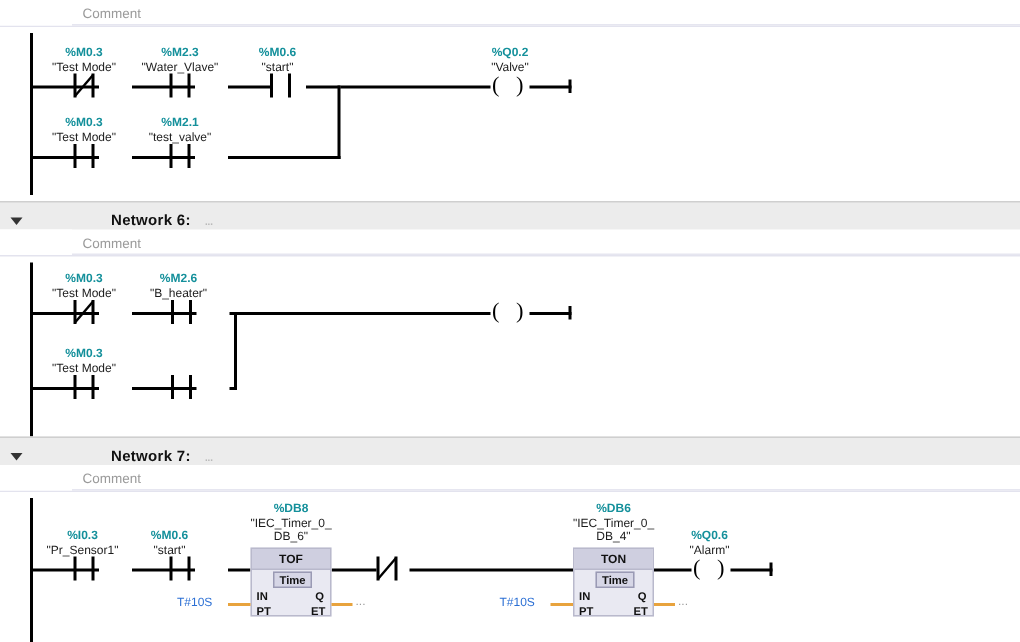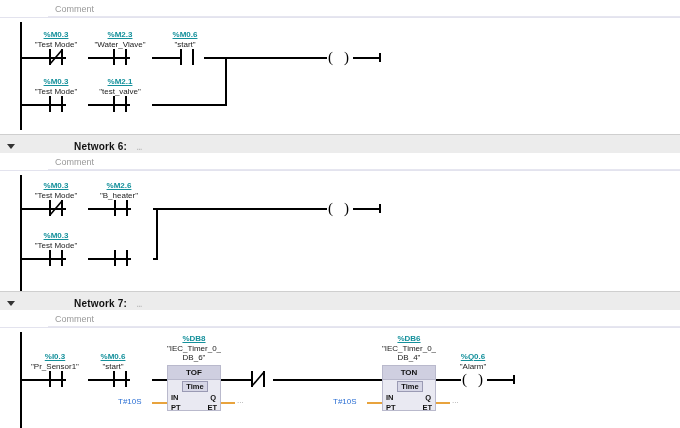--- a/index.html
+++ b/index.html
@@ -10,21 +10,21 @@
     font-family: "Liberation Sans", sans-serif;
     overflow: hidden;
   }
   #app { position: relative; width: 680px; height: 428px; background:#fff; }
 
   
   .net-header {
     position: absolute; left: 0; width: 680px; height: 29px;
     background: #ececec;
     border-top: 1px solid #cfcfcf;
-    border-bottom: 6px solid #0ea5e9;
+    border-bottom: 3px solid #0ea5e9;
     display: flex; align-items: center;
   }
   .net-toggle {
     width: 22px; height: 18px; display: flex; align-items: center; justify-content: center;
     cursor: pointer;
   }
   .tri-down {
     width: 0; height: 0;
     border-left: 4px solid transparent;
     border-right: 4px solid transparent;
@@ -73,21 +73,21 @@
     position: absolute; width: 2px; background: #000;
   }
   
   .owire { position:absolute; height:2px; background:#e8a33d; }
 
   
   .lbl {
     position: absolute; text-align: center; line-height: 9px;
     white-space: nowrap;
   }
-  .lbl .addr { font-size: 8px; color: #14909b; font-weight: bold; display:block;text-decoration:underline; }
+  .lbl .addr { font-size: 8px; color: #14909b; font-weight: bold; display:block; }
   .lbl .sym  { font-size: 8px; color: #1b1b1b; display:block; margin-top:1px;}
 
   
   .contact { position: absolute; width: 22px; height: 16px; }
   .contact .bar {
     position:absolute; top:0; width:2px; height:16px; background:#000;
   }
   .contact .bar.l { left: 4px; }
   .contact .bar.r { left: 16px; }
   .contact .slash {
@@ -178,20 +178,24 @@
 
     <div class="lbl" style="left:160px; top:30px; width:50px;">
       <span class="addr">%M0.6</span>
       <span class="sym">"start"</span>
     </div>
     <div class="contact" style="left:176px; top:49px;">
       <div class="bar l"></div>
       <div class="bar r"></div>
     </div>
 
+    <div class="lbl" style="left:309px; top:30px; width:62px;">
+      <span class="addr">%Q0.2</span>
+      <span class="sym">"Valve"</span>
+    </div>
     <div class="coil" style="left:327px; top:48px;">
       <span class="p l">(</span>
       <span class="p r">)</span>
     </div>
 
     <div class="wire" style="left:20px; top:104px; width:46px;"></div>
     <div class="wire" style="left:88px; top:104px; width:42px;"></div>
     <div class="wire" style="left:152px; top:104px; width:75px;"></div>
     <div class="vwire" style="left:225px; top:57px; height:49px;"></div>
 

